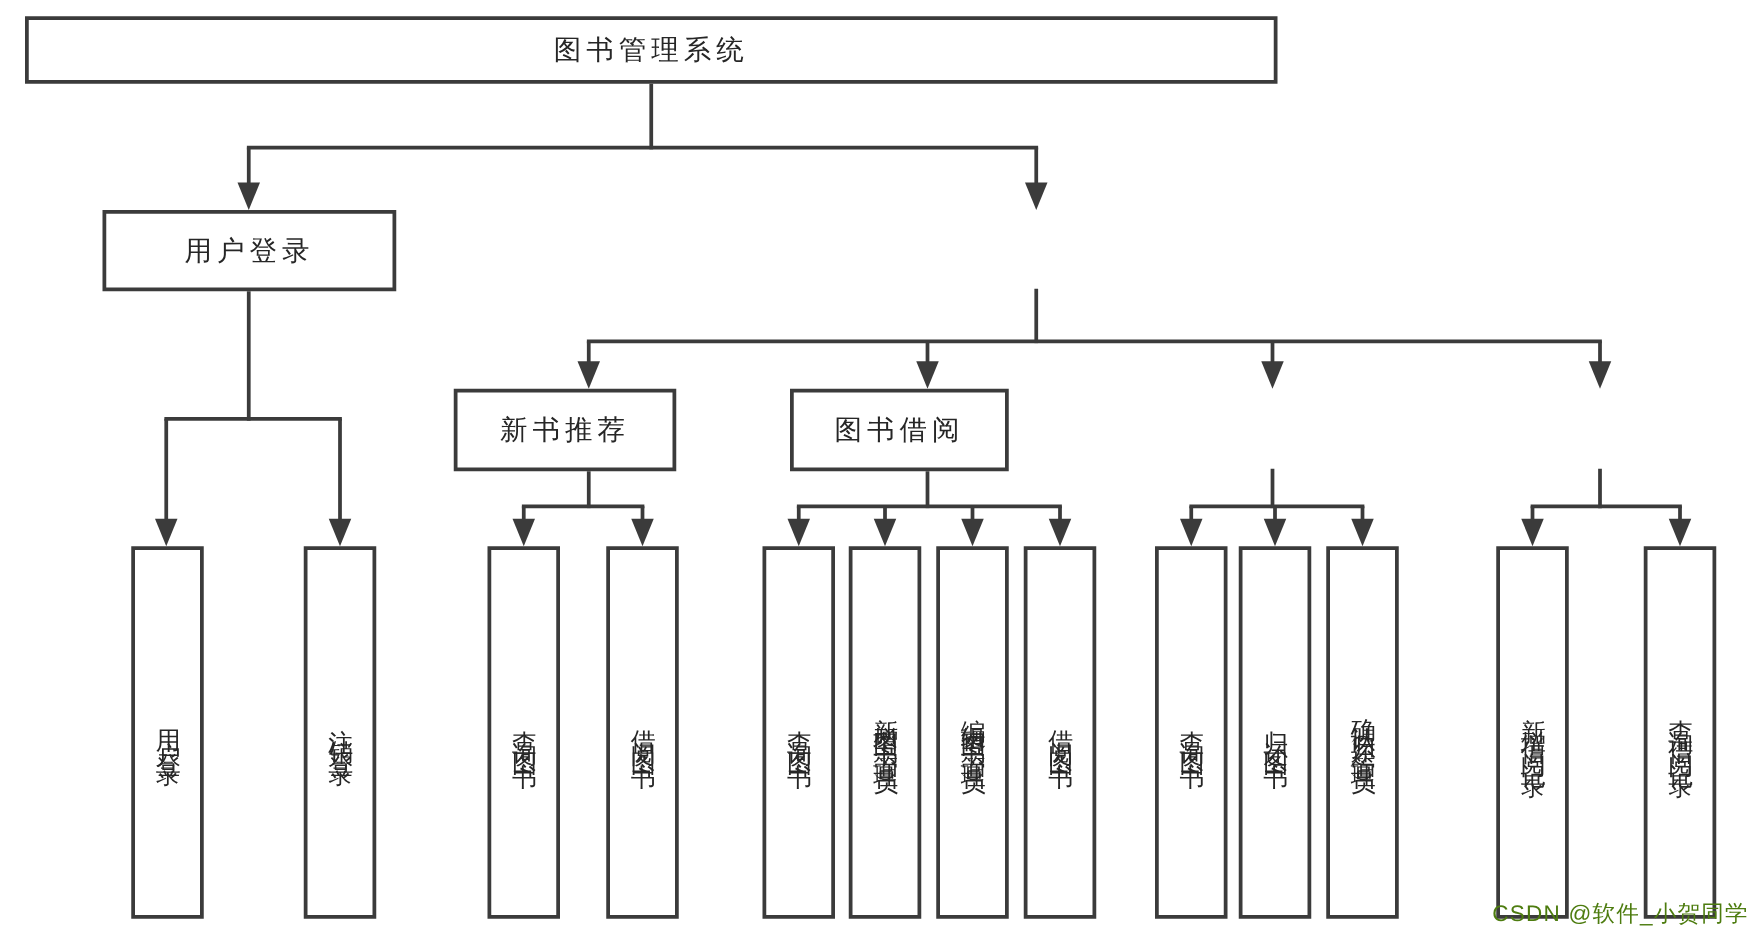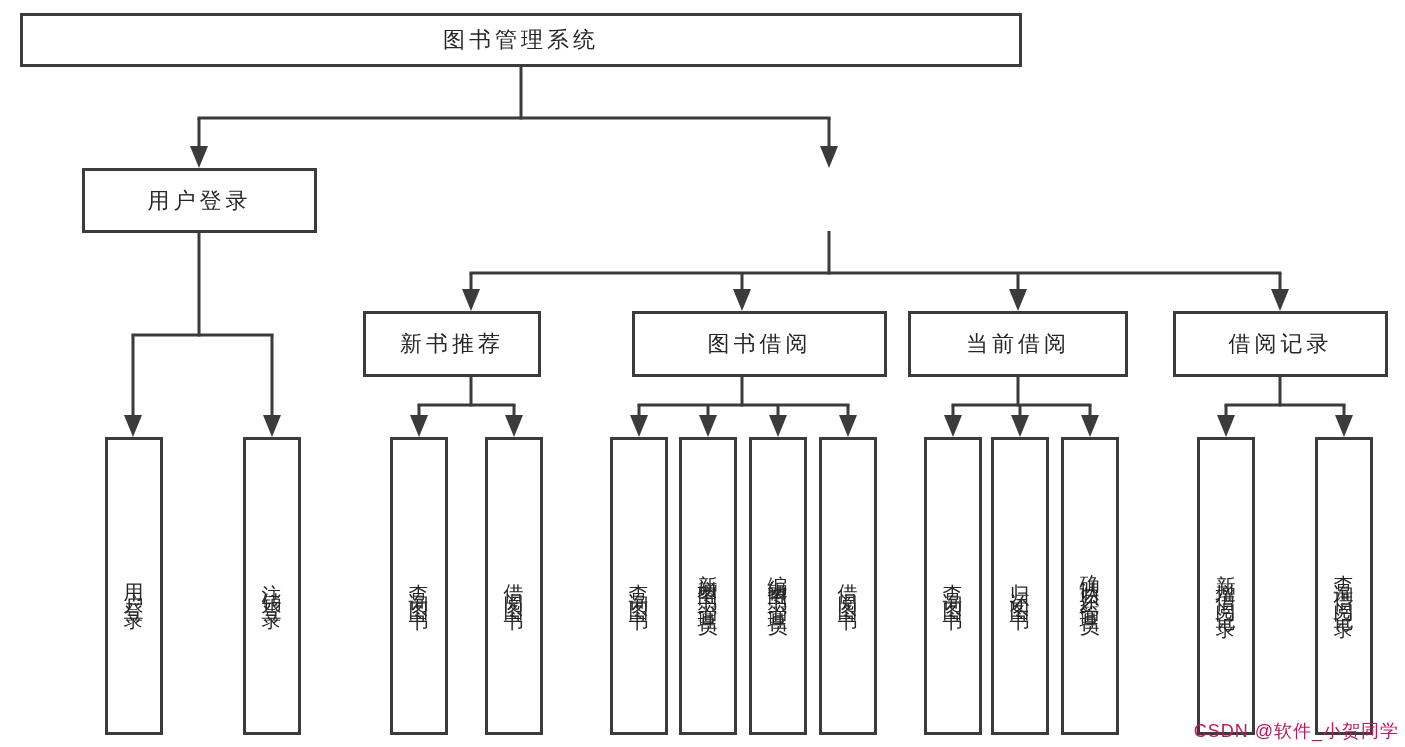--- a/index.html
+++ b/index.html
@@ -35,21 +35,21 @@
     line-height:1;
     letter-spacing:9px;
     color:#262626;
   }
   .watermark{
     position:absolute;
     right:6px;
     top:719px;
     font-size:18px;
     letter-spacing:1px;
-    color:#be185d;
+    color:#4d7c0f;
     z-index:2;
     white-space:nowrap;
   }
 </style>
 </head>
 <body>
 
 <div class="stage">
 
   <svg class="wires" width="1405" height="747" viewBox="0 0 1405 747">
@@ -135,28 +135,22 @@
     <span class="hlbl">图书管理系统</span>
   </div>
 
   <div class="box" style="left:82px;top:168px;width:235px;height:65px">
     <span class="hlbl">用户登录</span>
   </div>
 
   <div class="box" style="left:363px;top:311px;width:178px;height:66px">
     <span class="hlbl">新书推荐</span>
   </div>
-  <div class="box" style="left:632px;top:311px;width:255px;height:66px">
+  <div class="box" style="left:632px;top:311px;width:175px;height:66px">
     <span class="hlbl">图书借阅</span>
-  </div>
-  <div class="box" style="left:908px;top:311px;width:220px;height:66px">
-    <span class="hlbl">当前借阅</span>
-  </div>
-  <div class="box" style="left:1173px;top:311px;width:215px;height:66px">
-    <span class="hlbl">借阅记录</span>
   </div>
 
   <div class="box" style="left:105px;top:437px;width:58px;height:298px">
     <span class="vlbl">用户登录</span>
   </div>
   <div class="box" style="left:243px;top:437px;width:58px;height:298px">
     <span class="vlbl">注销登录</span>
   </div>
 
   <div class="box" style="left:390px;top:437px;width:58px;height:298px">

